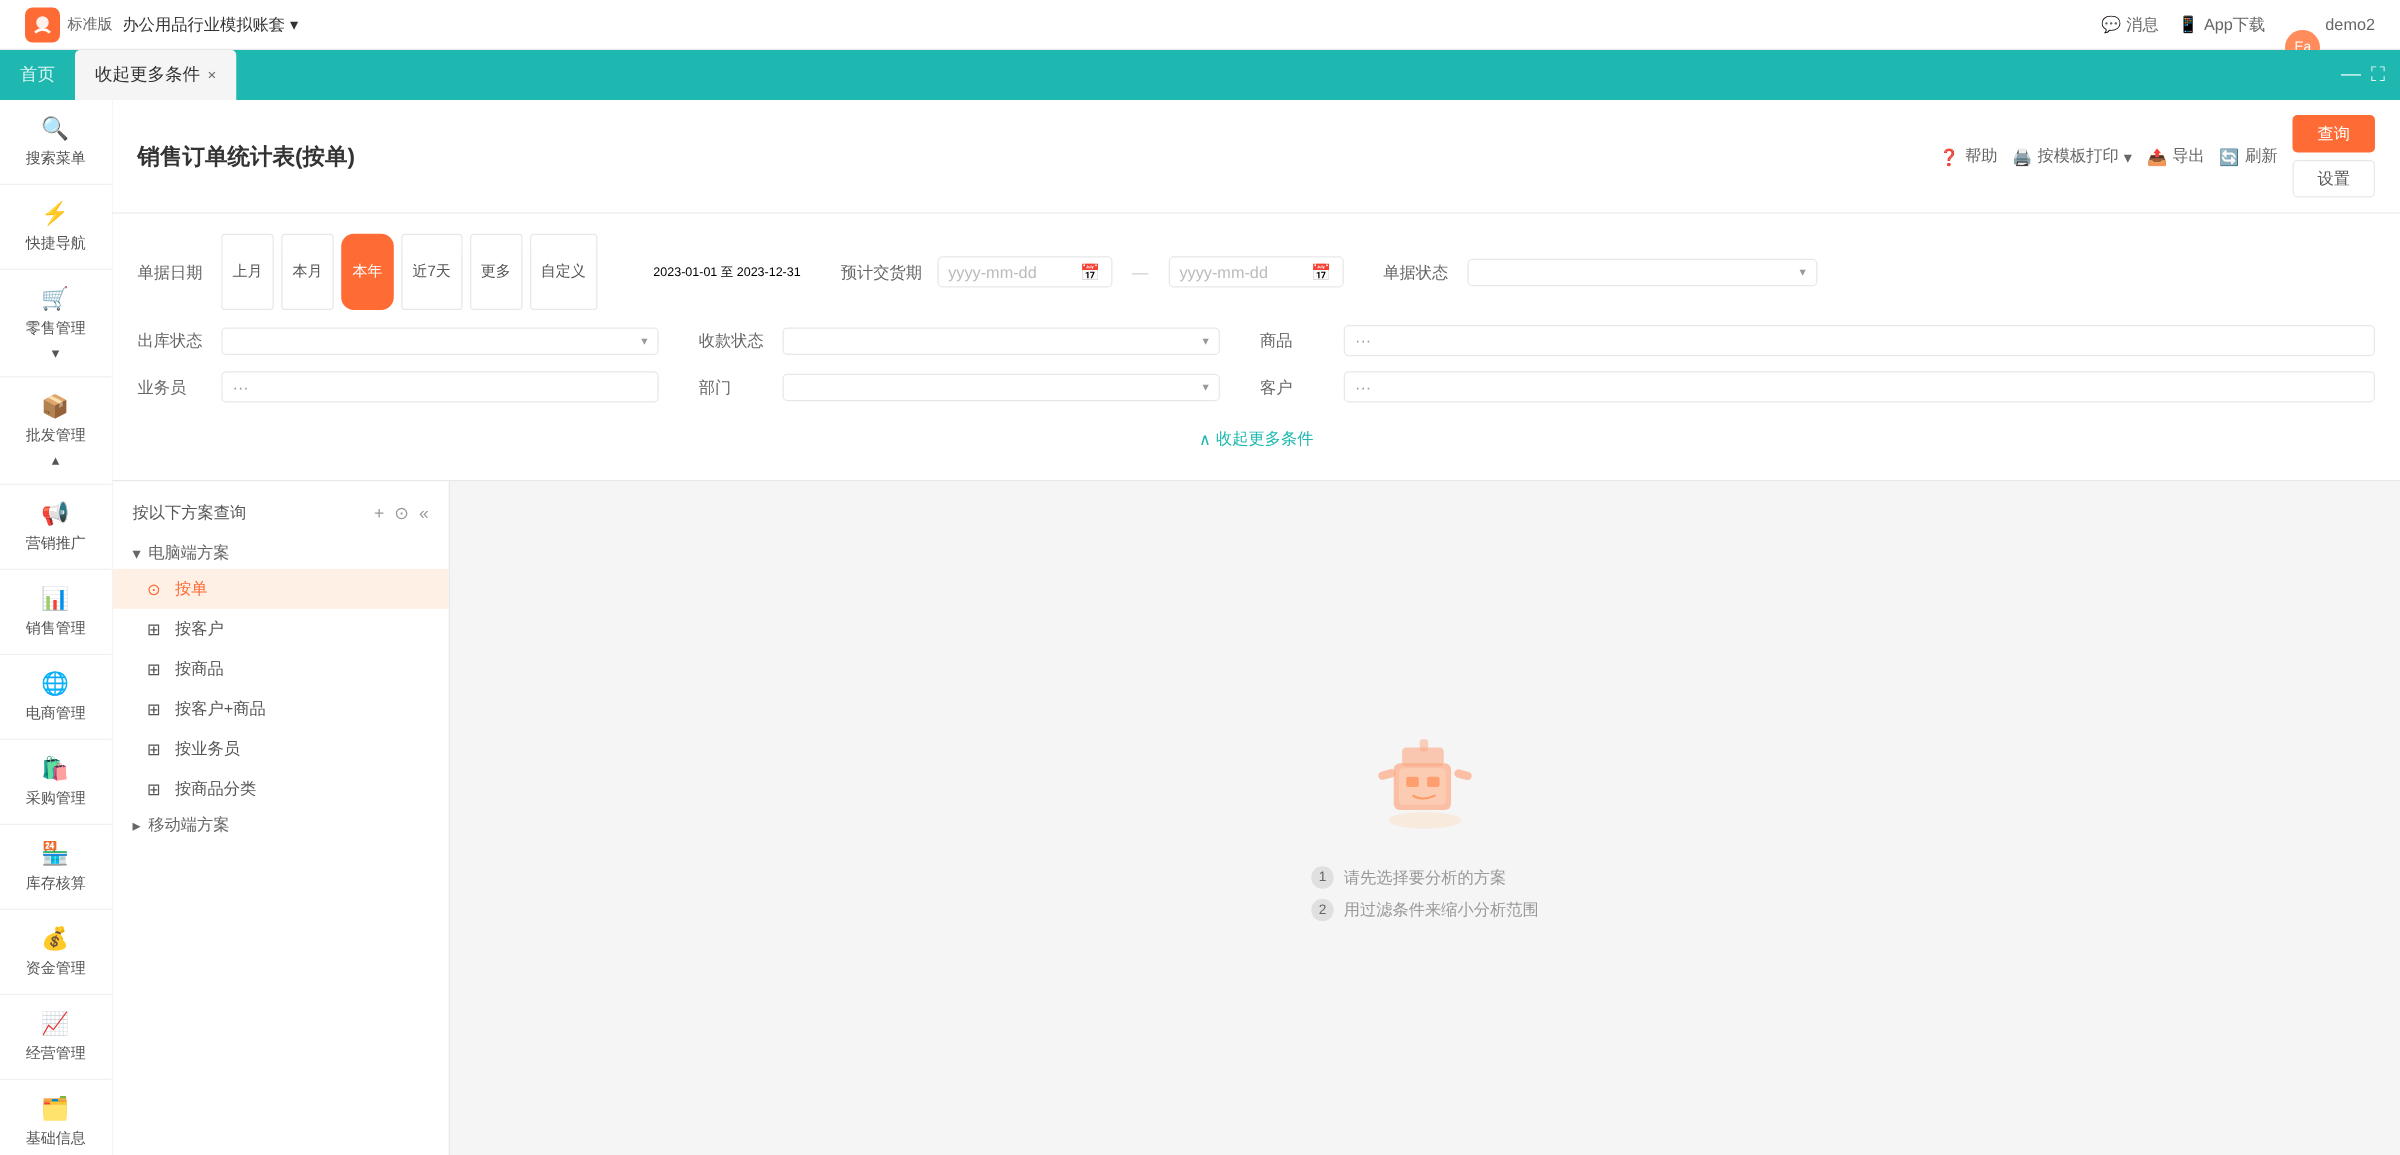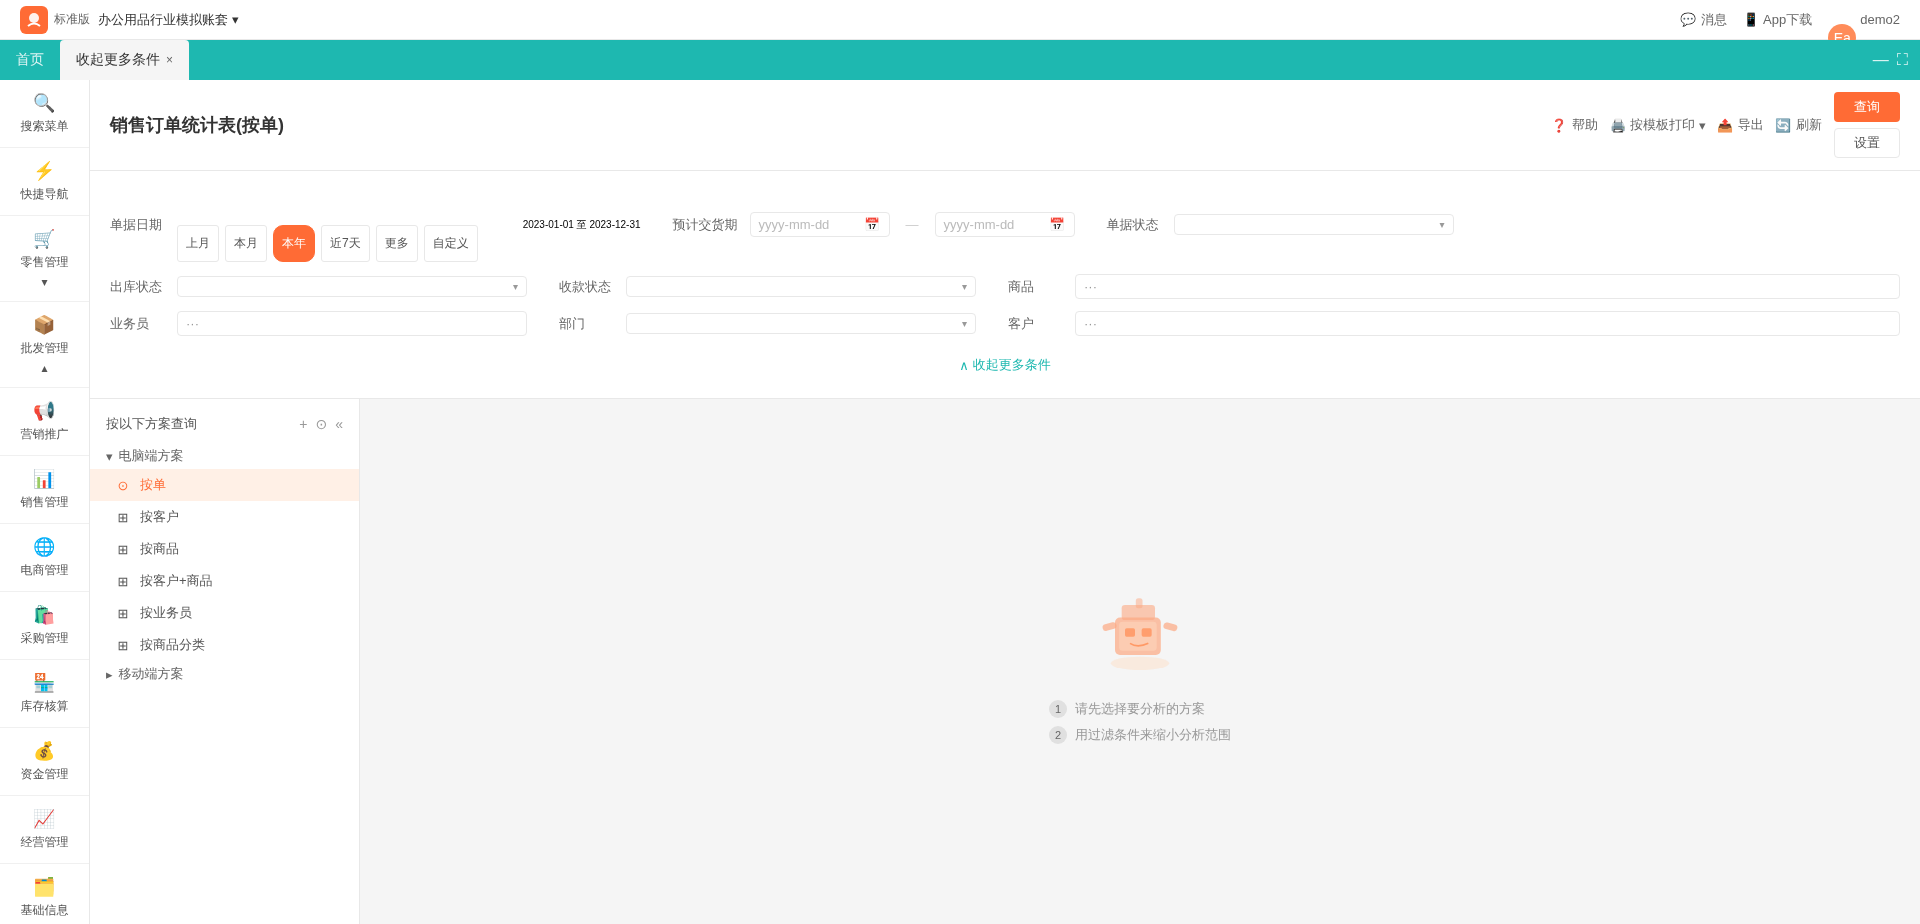--- a/index.html
+++ b/index.html
@@ -7,21 +7,21 @@
 
     
     .top-bar { height: 40px; background: #fff; display: flex; align-items: center; justify-content: space-between; padding: 0 20px; border-bottom: 1px solid #e8e8e8; flex-shrink: 0; }
     .top-bar-left { display: flex; align-items: center; gap: 8px; }
     .logo-area { display: flex; align-items: center; gap: 6px; }
     .logo-icon { width: 28px; height: 28px; background: #ff6b35; border-radius: 6px; display: flex; align-items: center; justify-content: center; color: white; font-size: 12px; font-weight: bold; }
     .logo-text { font-size: 12px; color: #666; }
     .workspace-selector { display: flex; align-items: center; gap: 4px; color: #333; font-size: 13px; cursor: pointer; }
     .top-bar-right { display: flex; align-items: center; gap: 16px; }
     .top-bar-action { display: flex; align-items: center; gap: 4px; color: #666; font-size: 13px; cursor: pointer; }
-    .user-avatar { width: 28px; height: 28px; background: #ff8c5a; border-radius: 50%; display: flex; align-items: center; justify-content: center; color: white; font-size: 14px; margin-top: 36px; }
+    .user-avatar { width: 28px; height: 28px; background: #ff8c5a; border-radius: 50%; display: flex; align-items: center; justify-content: center; color: white; font-size: 11px; margin-top: 36px; }
 
     
     .tab-bar { height: 40px; background: #1eb8b0; display: flex; align-items: center; padding: 0 0; flex-shrink: 0; }
     .tab-item { height: 40px; display: flex; align-items: center; padding: 0 16px; color: rgba(255,255,255,0.85); font-size: 14px; cursor: pointer; gap: 6px; }
     .tab-item.home { background: transparent; }
     .tab-item.active { background: #f5f5f5; color: #333; border-radius: 4px 4px 0 0; }
     .tab-close { font-size: 12px; color: #666; cursor: pointer; }
     .tab-bar-actions { margin-left: auto; display: flex; align-items: center; gap: 8px; padding-right: 12px; }
     .tab-bar-icon { color: rgba(255,255,255,0.85); cursor: pointer; font-size: 16px; }
 
@@ -41,21 +41,21 @@
     .page-title { font-size: 18px; font-weight: bold; color: #333; }
     .page-actions { display: flex; align-items: center; gap: 12px; }
     .page-action-btn { display: flex; align-items: center; gap: 4px; color: #666; font-size: 13px; cursor: pointer; }
 
     
     .filter-panel { background: #fff; padding: 16px 20px; border-bottom: 1px solid #e8e8e8; }
     .filter-row { display: flex; align-items: center; gap: 12px; margin-bottom: 12px; flex-wrap: wrap; }
     .filter-row:last-child { margin-bottom: 0; }
     .filter-label { color: #666; font-size: 13px; white-space: nowrap; min-width: 55px; }
     .filter-date-group { display: flex; align-items: center; gap: 6px; }
-    .date-btn { padding: 9px 8px; border: 1px solid #e8e8e8; border-radius: 3px; background: #fff; color: #555; font-size: 12px; cursor: pointer; margin-top: 38px; }
+    .date-btn { padding: 21px 8px; border: 1px solid #e8e8e8; border-radius: 3px; background: #fff; color: #555; font-size: 12px; cursor: pointer; }
     .date-btn.active { background: #ff6b35; color: white; border-color: #ff6b35; border-radius: 10px; font-family: Liberation Serif, serif; }
     .date-range-text { color: #000000; font-size: 10px; margin-left: 33px; }
     .filter-select { display: flex; align-items: center; border: 1px solid #e8e8e8; border-radius: 4px; padding: 4px 8px; background: #fff; min-width: 200px; justify-content: space-between; cursor: pointer; }
     .filter-input { border: 1px solid #e8e8e8; border-radius: 4px; padding: 4px 8px; background: #fff; min-width: 200px; color: #999; font-size: 13px; display: flex; align-items: center; justify-content: space-between; }
     .filter-date-input { border: 1px solid #e8e8e8; border-radius: 4px; padding: 4px 8px; background: #fff; width: 140px; color: #bbb; font-size: 13px; display: flex; align-items: center; justify-content: space-between; }
     .date-dash { color: #ccc; padding: 0 4px; }
     .chevron-down { color: #999; font-size: 10px; }
     .collapse-btn { display: flex; align-items: center; gap: 4px; color: #1eb8b0; font-size: 13px; cursor: pointer; justify-content: center; padding: 8px; }
 
     

